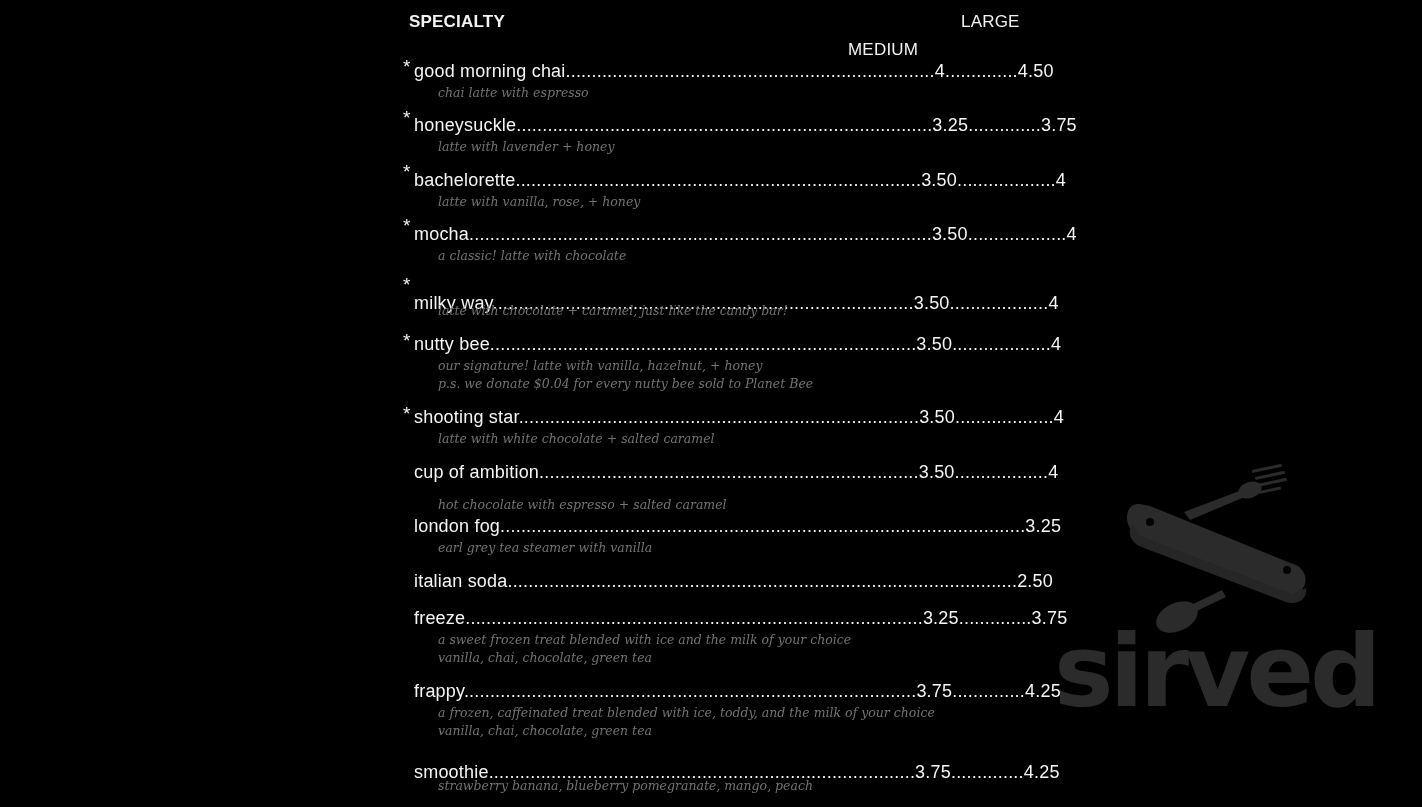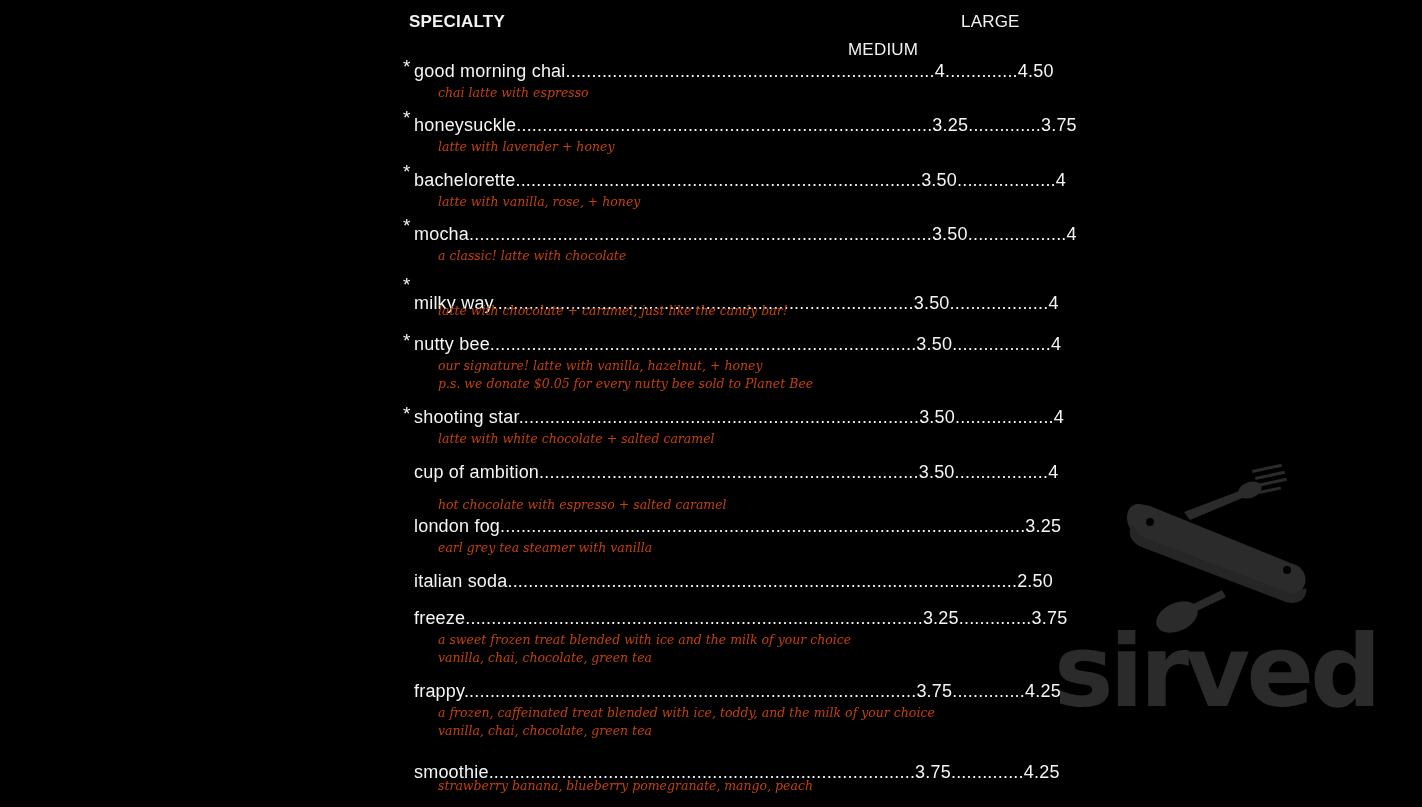--- a/index.html
+++ b/index.html
@@ -57,21 +57,21 @@
       color: #f5f5f5;
       letter-spacing: 0.2px;
     }
     .desc {
       position: absolute;
       left: 38px;
       font-family: "DejaVu Serif", "Liberation Serif", serif;
       font-style: italic;
       font-size: 12.5px;
       line-height: 18px;
-      color: #c2410c;
+      color: #737373;
       white-space: nowrap;
     }
 
     .watermark {
       position: absolute;
       left: 1052px;
       top: 462px;
       width: 320px;
       height: 275px;
     }
@@ -125,21 +125,21 @@
   <div class="item" style="top:275px;">
     <span class="star" style="top:0px;">*</span>
     <span class="line" style="top:17px;">milky way.................................................................................3.50...................4</span>
     <span class="desc" style="top:27px;text-align:center;">latte with chocolate + caramel, just like the candy bar!</span>
   </div>
 
   <div class="item" style="top:331px;">
     <span class="star" style="top:0px;">*</span>
     <span class="line" style="top:2px;">nutty bee..................................................................................3.50...................4</span>
     <span class="desc" style="top:26px;">our signature! latte with vanilla, hazelnut, + honey</span>
-    <span class="desc" style="top:44px;">p.s. we donate $0.05 for every nutty bee sold to Planet Bee</span>
+    <span class="desc" style="top:44px;">p.s. we donate $0.04 for every nutty bee sold to Planet Bee</span>
   </div>
 
   <div class="item" style="top:404px;">
     <span class="star" style="top:0px;">*</span>
     <span class="line" style="top:2px;">shooting star.............................................................................3.50...................4</span>
     <span class="desc" style="top:26px;font-style:italic;">latte with white chocolate + salted caramel</span>
   </div>
 
   <div class="item" style="top:460px;">
     <span class="line" style="top:1px;">cup of ambition.........................................................................3.50..................4</span>

